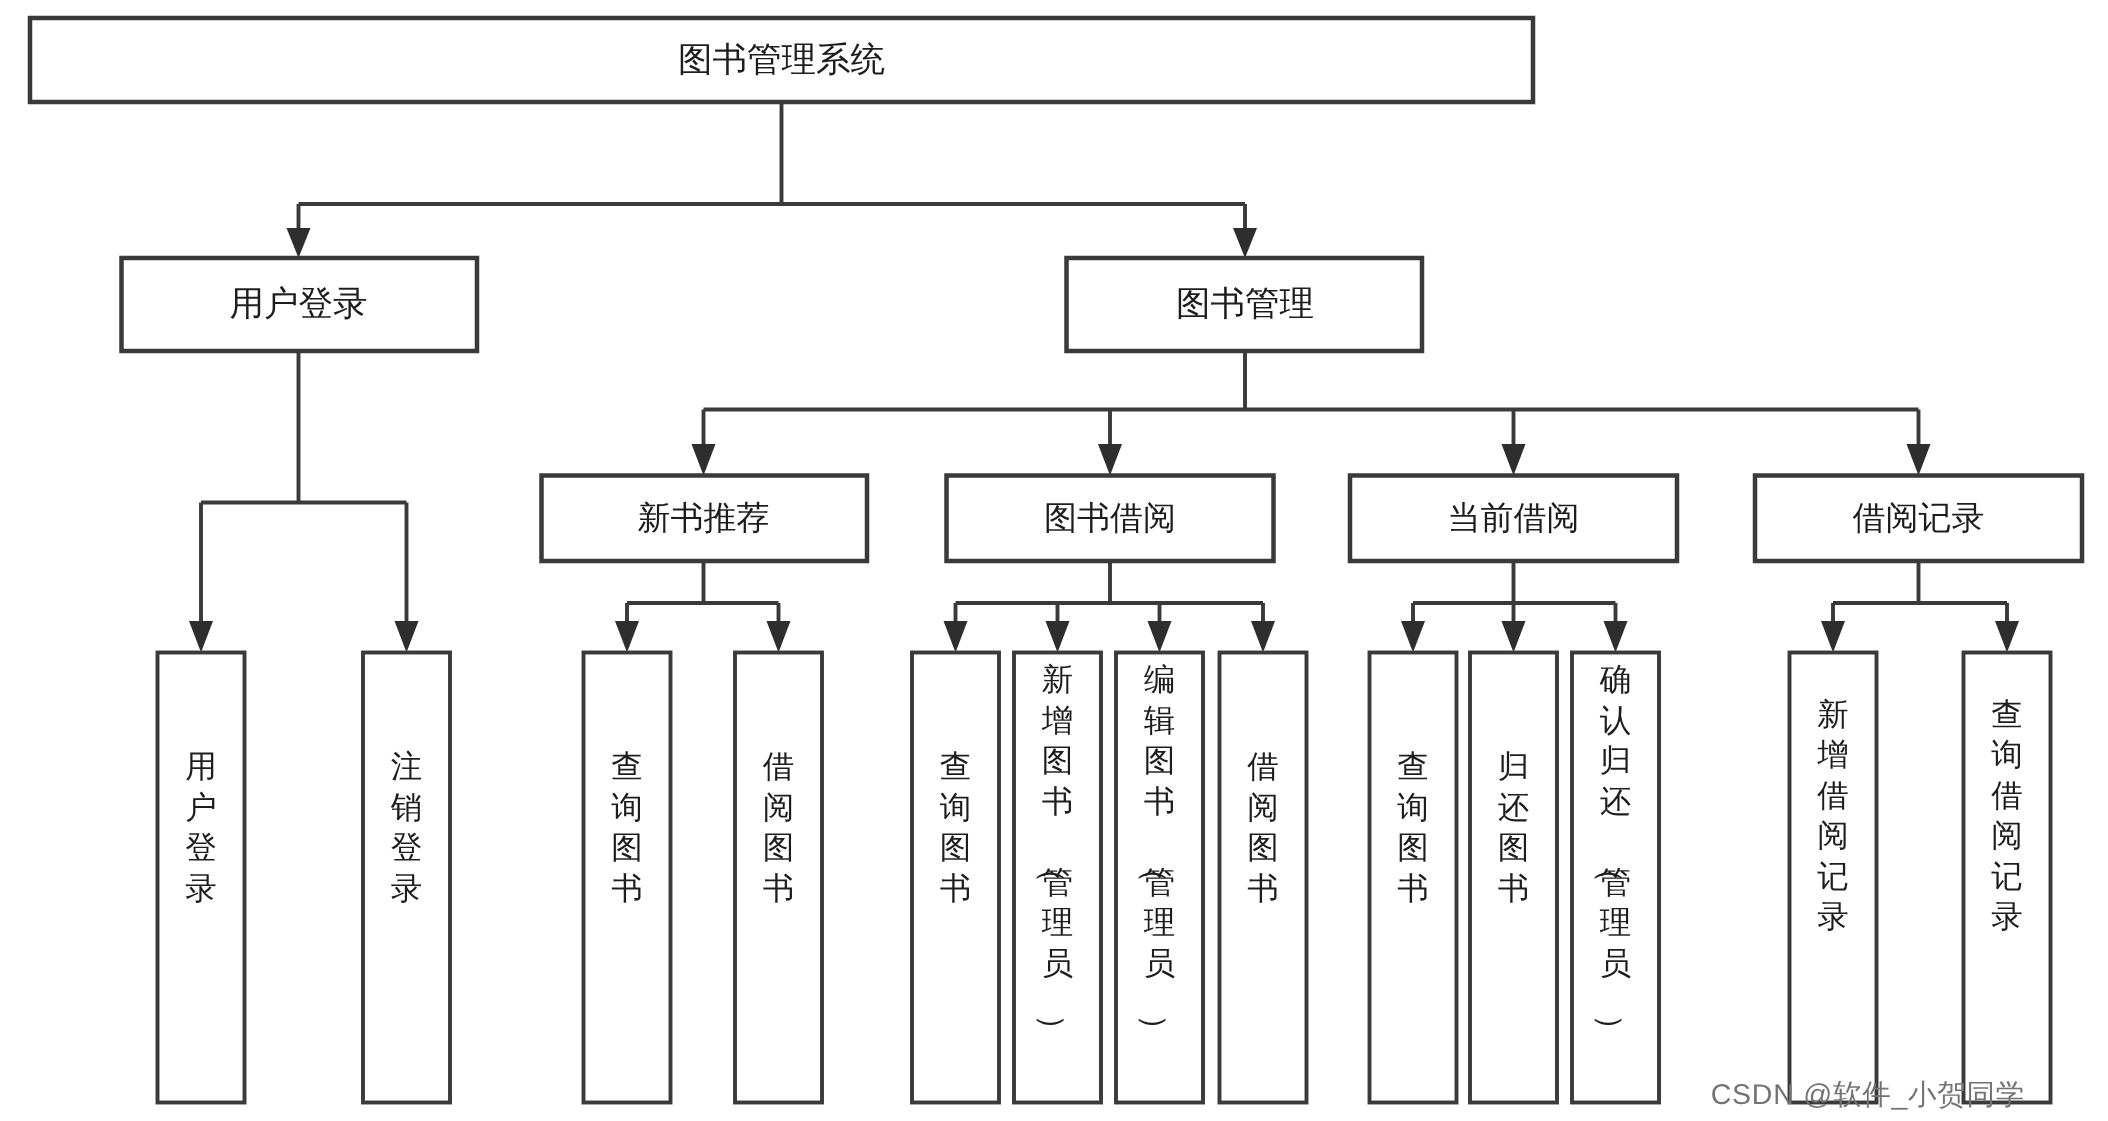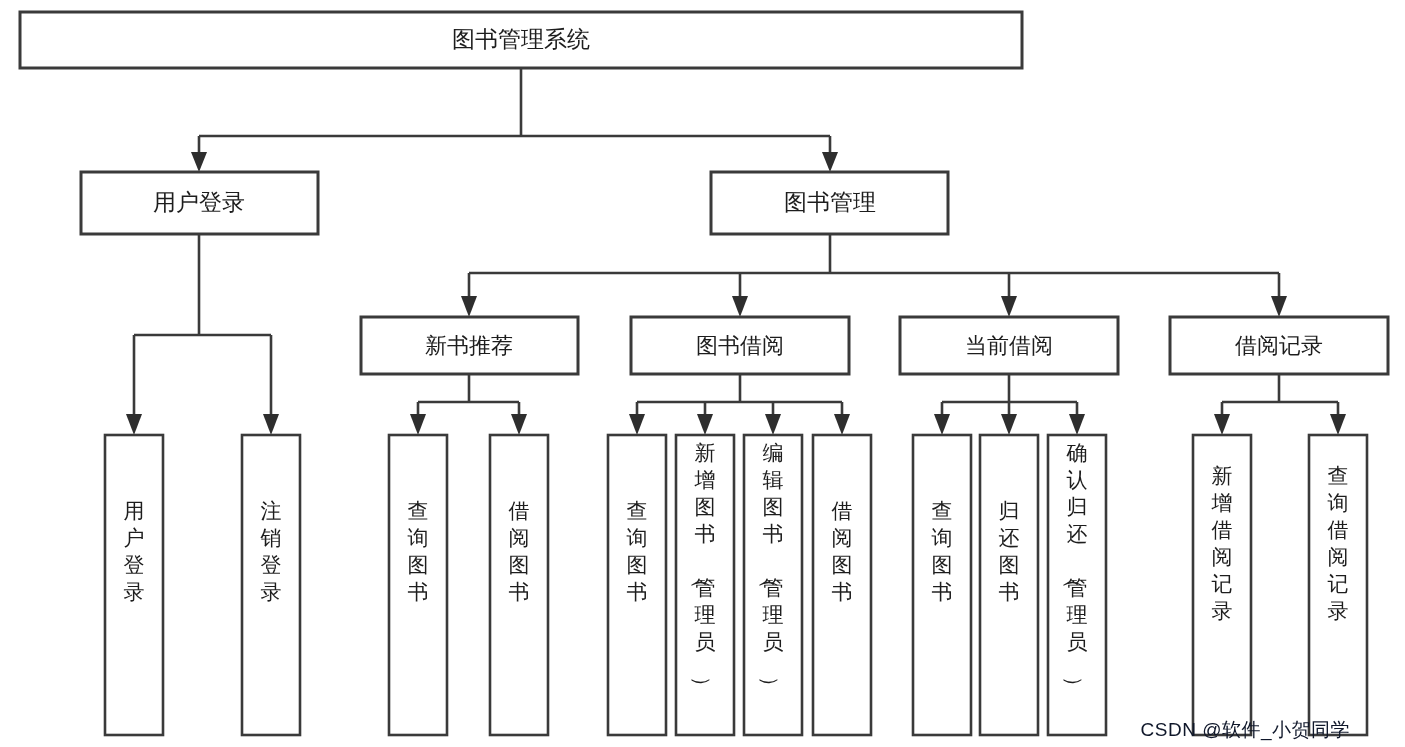--- a/index.html
+++ b/index.html
@@ -62,21 +62,21 @@
     fill: #1d1d1d;
     font-size: 21px;
     text-anchor: middle;
   }
   .watermark {
     position: absolute;
     right: 8px;
     bottom: 4px;
     font-family: "Liberation Sans", "DejaVu Sans", sans-serif;
     font-size: 19px;
-    color: #0f172a;
+    color: #737373;
     white-space: nowrap;
     letter-spacing: 0.5px;
     pointer-events: none;
   }
 </style>
 </head>
 <body>
 
 <div id="diagram-root">
   <svg class="flow" viewBox="0 0 1405 747" xmlns="http://www.w3.org/2000/svg">

